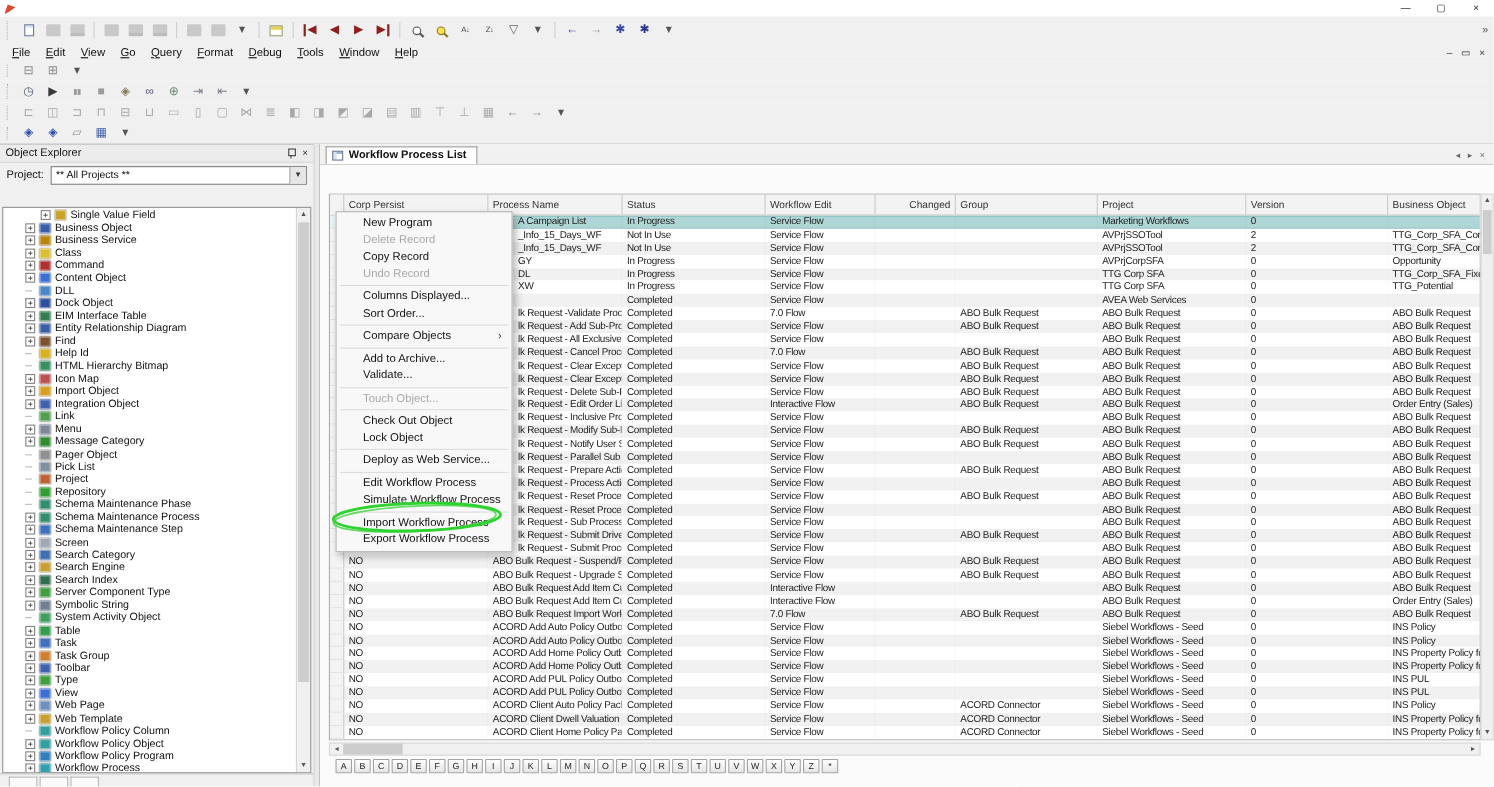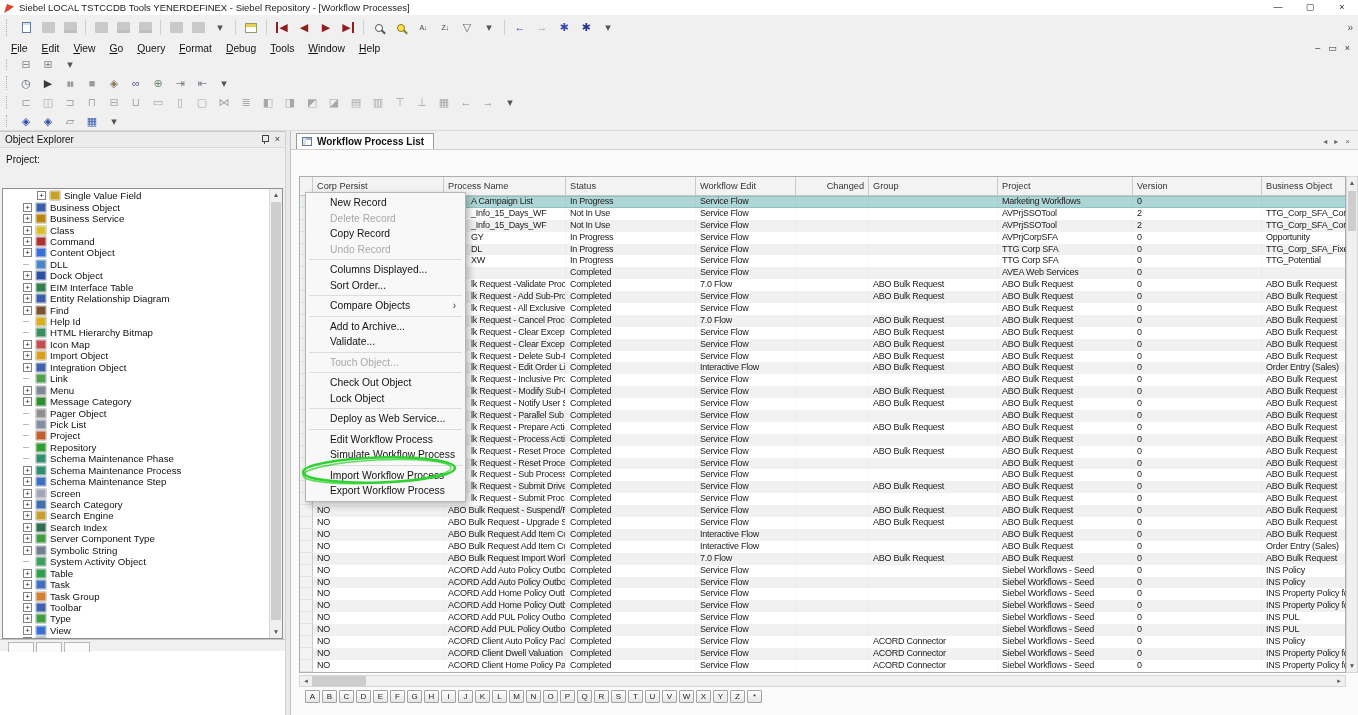--- a/index.html
+++ b/index.html
@@ -40,21 +40,21 @@
   .sh-blank{width:13px;height:11px;background:#c9c9c9;border-radius:1px;}
   .sh-blank2{width:13px;height:11px;background:#c9c9c9;border-radius:1px;box-shadow:inset 0 -3px 0 #bdbdbd;}
   .sh-form{width:12px;height:10px;background:#fff;border:1px solid #9a9a6a;box-shadow:inset 0 3px 0 #e8d44a;}
   .sh-mag{width:8px;height:8px;border:1.5px solid #555;border-radius:50%;position:relative;background:#fdfdfd;}
   .sh-mag::after{content:"";position:absolute;width:5px;height:1.5px;background:#555;transform:rotate(45deg);right:-4px;bottom:-2px;}
   .sh-magy{width:8px;height:8px;border:1.5px solid #8a7a20;border-radius:50%;position:relative;background:#ffe34d;}
   .sh-magy::after{content:"";position:absolute;width:5px;height:1.5px;background:#8a7a20;transform:rotate(45deg);right:-4px;bottom:-2px;}
   .tb-overflow{position:absolute;right:5px;font-size:10px;color:#555;}
 
   
-  .oe{position:absolute;left:0;top:131px;width:285px;height:520px;background:#f0f0f0;border-top:1px solid #c8c8c8;}
+  .oe{position:absolute;left:0;top:131px;width:285px;height:584px;background:#f0f0f0;border-top:1px solid #c8c8c8;}
   .oe-header{height:16px;display:flex;align-items:center;padding:0 5px;font-size:10px;color:#111;
     background:#ececec;border-bottom:1px solid #d8d8d8;}
   .oe-hbtns{margin-left:auto;display:flex;gap:7px;align-items:center;}
   .pin-icon{width:7px;height:9px;position:relative;}
   .pin-icon::before{content:"";position:absolute;top:0;left:1px;width:5px;height:5px;border:1px solid #444;}
   .pin-icon::after{content:"";position:absolute;top:6px;left:3px;width:1px;height:3px;background:#444;}
   .oe-close{font-size:9px;color:#333;line-height:1;}
   .oe-proj{height:22px;display:flex;align-items:center;padding:0 6px;font-size:10px;color:#111;gap:6px;}
   .proj-select{flex:1;height:17px;border:1px solid #7f7f7f;background:#fff;display:flex;align-items:center;
     padding-left:4px;font-size:9.5px;}
@@ -130,21 +130,20 @@
   .mi .sub{position:absolute;right:9px;top:0;font-size:10px;color:#333;}
   .msep{height:1px;background:#dcdcdc;margin:2px 3px;}
 
   .anno{position:absolute;left:297px;top:451px;width:170px;height:40px;z-index:60;pointer-events:none;}
 </style>
 </head>
 <body>
 
 <div class="titlebar">
   <span class="app-icon"></span>
-  <span>Siebel LOCAL TSTCCDB Tools YENERDEFINEX - Siebel Repository - [Workflow Processes]</span>
   <span class="win-controls" id="winControls">
       <div class="wbtn">—</div>
       <div class="wbtn">▢</div>
       <div class="wbtn">×</div>
     </span>
 </div>
 
 <div class="tb" id="tb1">
   <span class="tb-overflow">»</span>
 <div class="tbtn">
@@ -381,20 +380,24 @@
 <div class="oe">
   <div class="oe-header">
     <span>Object Explorer</span>
     <span class="oe-hbtns">
       <span class="pin-icon"></span>
       <span class="oe-close">×</span>
     </span>
   </div>
   <div class="oe-proj">
     <span>Project:</span>
+    <span class="proj-select">
+      <span>** All Projects **</span>
+      <span class="dd-btn">▼</span>
+    </span>
   </div>
   <div class="oe-tree">
     <div class="tree-items" id="treeItems">
         <div class="titem ind">
           <div class="texp">+</div>
           <div class="ticon" style="background: rgb(201, 162, 39);"></div>
           <div>Single Value Field</div>
         </div>
         <div class="titem">
           <div class="texp">+</div>
@@ -1177,21 +1180,21 @@
       <div class="abtn">V</div>
       <div class="abtn">W</div>
       <div class="abtn">X</div>
       <div class="abtn">Y</div>
       <div class="abtn">Z</div>
       <div class="abtn">*</div>
     </div>
 </div>
 
 <div class="ctx" id="ctxMenu">
-    <div class="mi"><div style="display: inline;">New Record</div></div>
+    <div class="mi"><div style="display: inline;">New Program</div></div>
     <div class="mi dis"><div style="display: inline;">Delete Record</div></div>
     <div class="mi"><div style="display: inline;">Copy Record</div></div>
     <div class="mi dis"><div style="display: inline;">Undo Record</div></div>
     <div class="msep"></div>
     <div class="mi"><div style="display: inline;">Columns Displayed...</div></div>
     <div class="mi"><div style="display: inline;">Sort Order...</div></div>
     <div class="msep"></div>
     <div class="mi"><div style="display: inline;">Compare Objects</div><div class="sub">›</div></div>
     <div class="msep"></div>
     <div class="mi"><div style="display: inline;">Add to Archive...</div></div>

